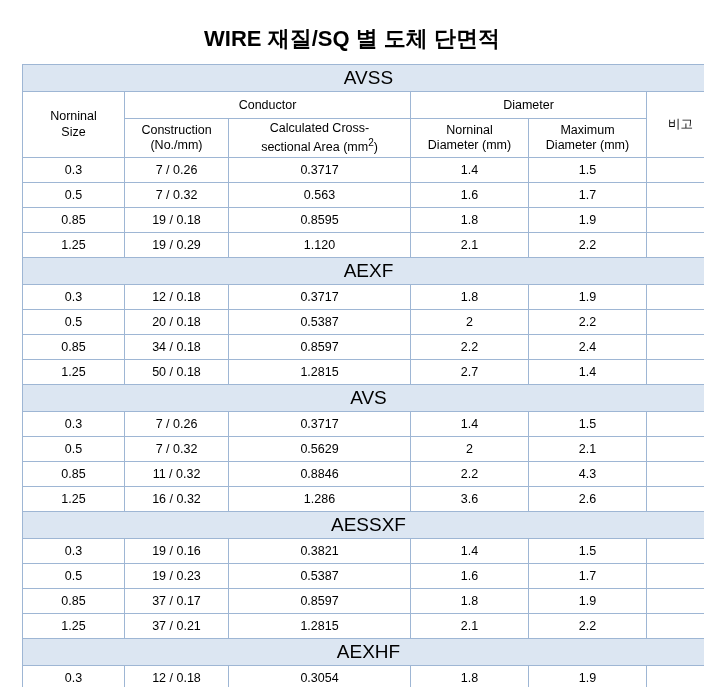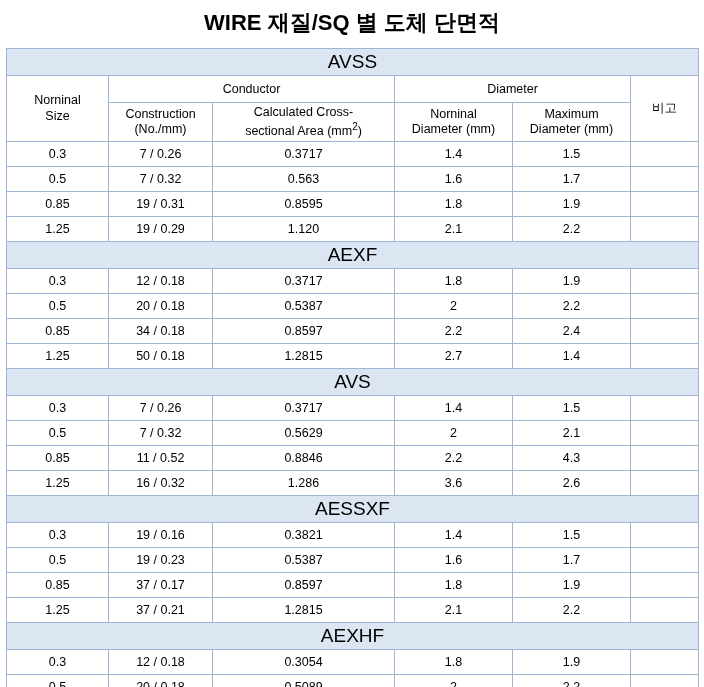--- a/index.html
+++ b/index.html
@@ -11,21 +11,21 @@
     height: 687px;
     background: #ffffff;
     font-family: "Liberation Sans", sans-serif;
     color: #000000;
     overflow: hidden;
   }
   .page {
     width: 704px;
     height: 565px;
     box-sizing: border-box;
-    padding: 0;
+    padding: 16px;
     position: relative;
   }
   .title {
     text-align: center;
     font-size: 22px;
     font-weight: bold;
     padding: 8px 0 10px 0;
     letter-spacing: 0px;
     color: #000000;
   }
@@ -125,21 +125,21 @@
         <tr class="data-row">
           <td>0.5</td>
           <td>7 / 0.32</td>
           <td>0.563</td>
           <td>1.6</td>
           <td>1.7</td>
           <td class="note-cell">&nbsp;</td>
         </tr>
         <tr class="data-row">
           <td>0.85</td>
-          <td>19 / 0.31</td>
+          <td>19 / 0.18</td>
           <td>0.8595</td>
           <td>1.8</td>
           <td>1.9</td>
           <td class="note-cell">&nbsp;</td>
         </tr>
         <tr class="data-row">
           <td>1.25</td>
           <td>19 / 0.29</td>
           <td>1.120</td>
           <td>2.1</td>
@@ -195,21 +195,21 @@
         <tr class="data-row">
           <td>0.5</td>
           <td>7 / 0.32</td>
           <td>0.5629</td>
           <td>2</td>
           <td>2.1</td>
           <td class="note-cell">&nbsp;</td>
         </tr>
         <tr class="data-row">
           <td>0.85</td>
-          <td>11 / 0.52</td>
+          <td>11 / 0.32</td>
           <td>0.8846</td>
           <td>2.2</td>
           <td>4.3</td>
           <td class="note-cell">&nbsp;</td>
         </tr>
         <tr class="data-row">
           <td>1.25</td>
           <td>16 / 0.32</td>
           <td>1.286</td>
           <td>3.6</td>

